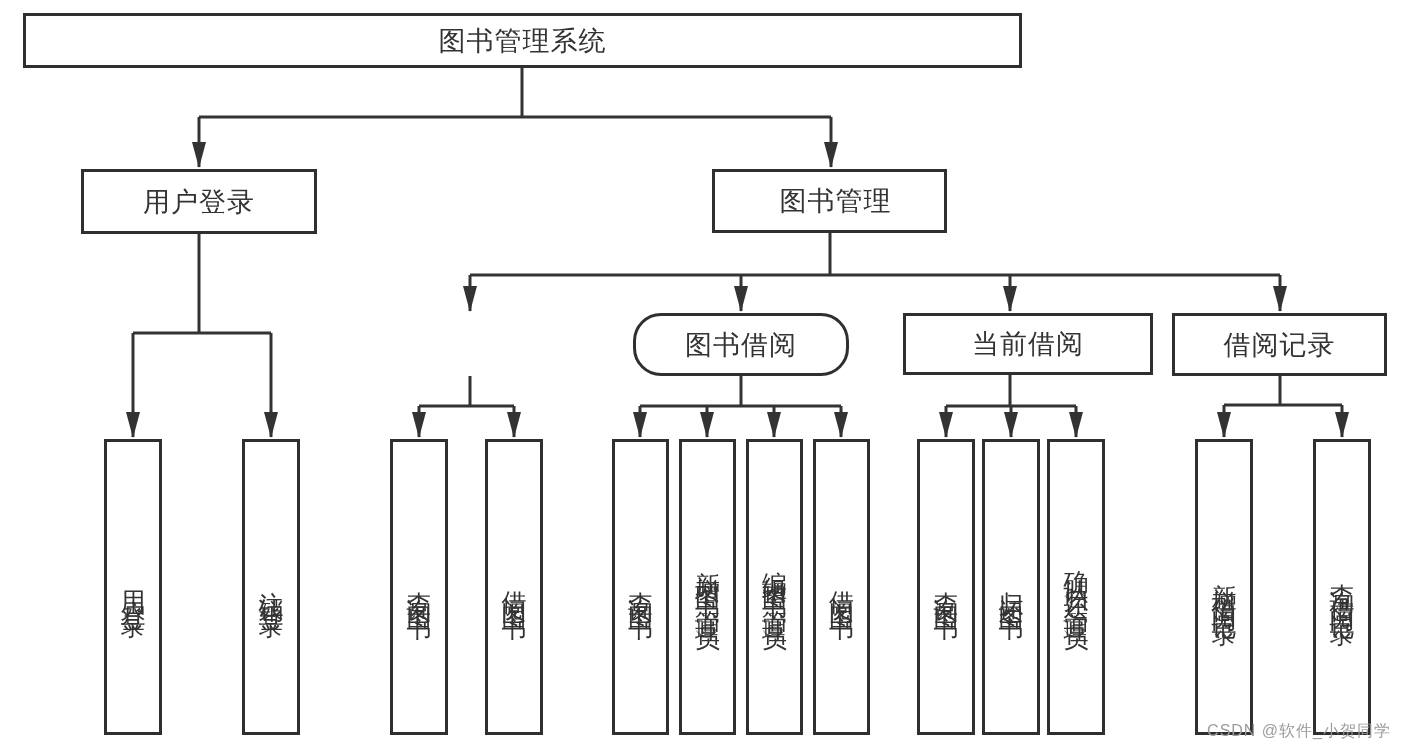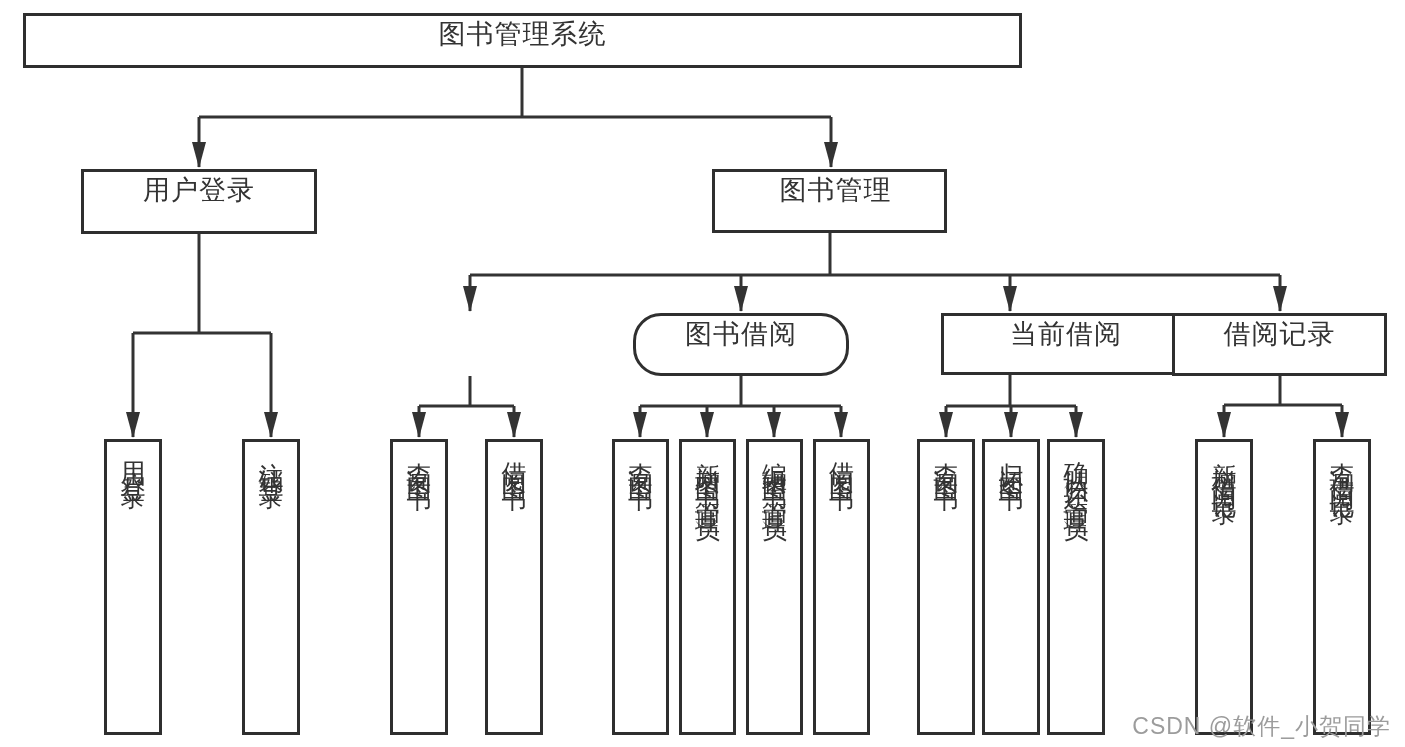--- a/index.html
+++ b/index.html
@@ -15,37 +15,38 @@
     position: absolute;
     left: 0; top: 0;
     width: 1405px; height: 747px;
   }
   .node {
     position: absolute;
     box-sizing: border-box;
     border: 3px solid #2f2f2f;
     background: #ffffff;
     display: flex;
+    align-items: center;
     justify-content: center;
     color: #333333;
   }
   .hnode { font-size: 27px; letter-spacing: 1px; }
   .leaf  { font-size: 25px; }
   .leaf .vlabel {
     writing-mode: vertical-rl;
     text-orientation: mixed;
     letter-spacing: 8px;
     line-height: 1.0;
     white-space: nowrap;
   }
   .watermark {
     position: absolute;
     right: 14px;
     bottom: 5px;
-    font-size: 23px;
+    font-size: 16px;
     color: #9c9c9c;
     letter-spacing: 1px;
   }
 </style>
 </head>
 <body>
 
 <div id="stage">
 
   <svg id="connectors" viewBox="0 0 1405 747" xmlns="http://www.w3.org/2000/svg">
@@ -117,21 +118,21 @@
   <div class="node hnode" style="left:81px; top:169px; width:236px; height:65px;">
     <span>用户登录</span>
   </div>
   <div class="node hnode" style="left:712px; top:169px; width:235px; height:64px;padding-left:12px;">
     <span>图书管理</span>
   </div>
 
   <div class="node hnode" style="left:633px; top:313px; width:216px; height:63px;border-radius:28px;">
     <span>图书借阅</span>
   </div>
-  <div class="node hnode" style="left:903px; top:313px; width:250px; height:62px;margin-left:38px;">
+  <div class="node hnode" style="left:903px; top:313px; width:250px; height:62px;">
     <span>当前借阅</span>
   </div>
   <div class="node hnode" style="left:1172px; top:313px; width:215px; height:63px;">
     <span>借阅记录</span>
   </div>
 
   <div class="node leaf" style="left:104px; top:439px; width:58px; height:296px;">
     <span class="vlabel">用户登录</span>
   </div>
   <div class="node leaf" style="left:242px; top:439px; width:58px; height:296px;">

